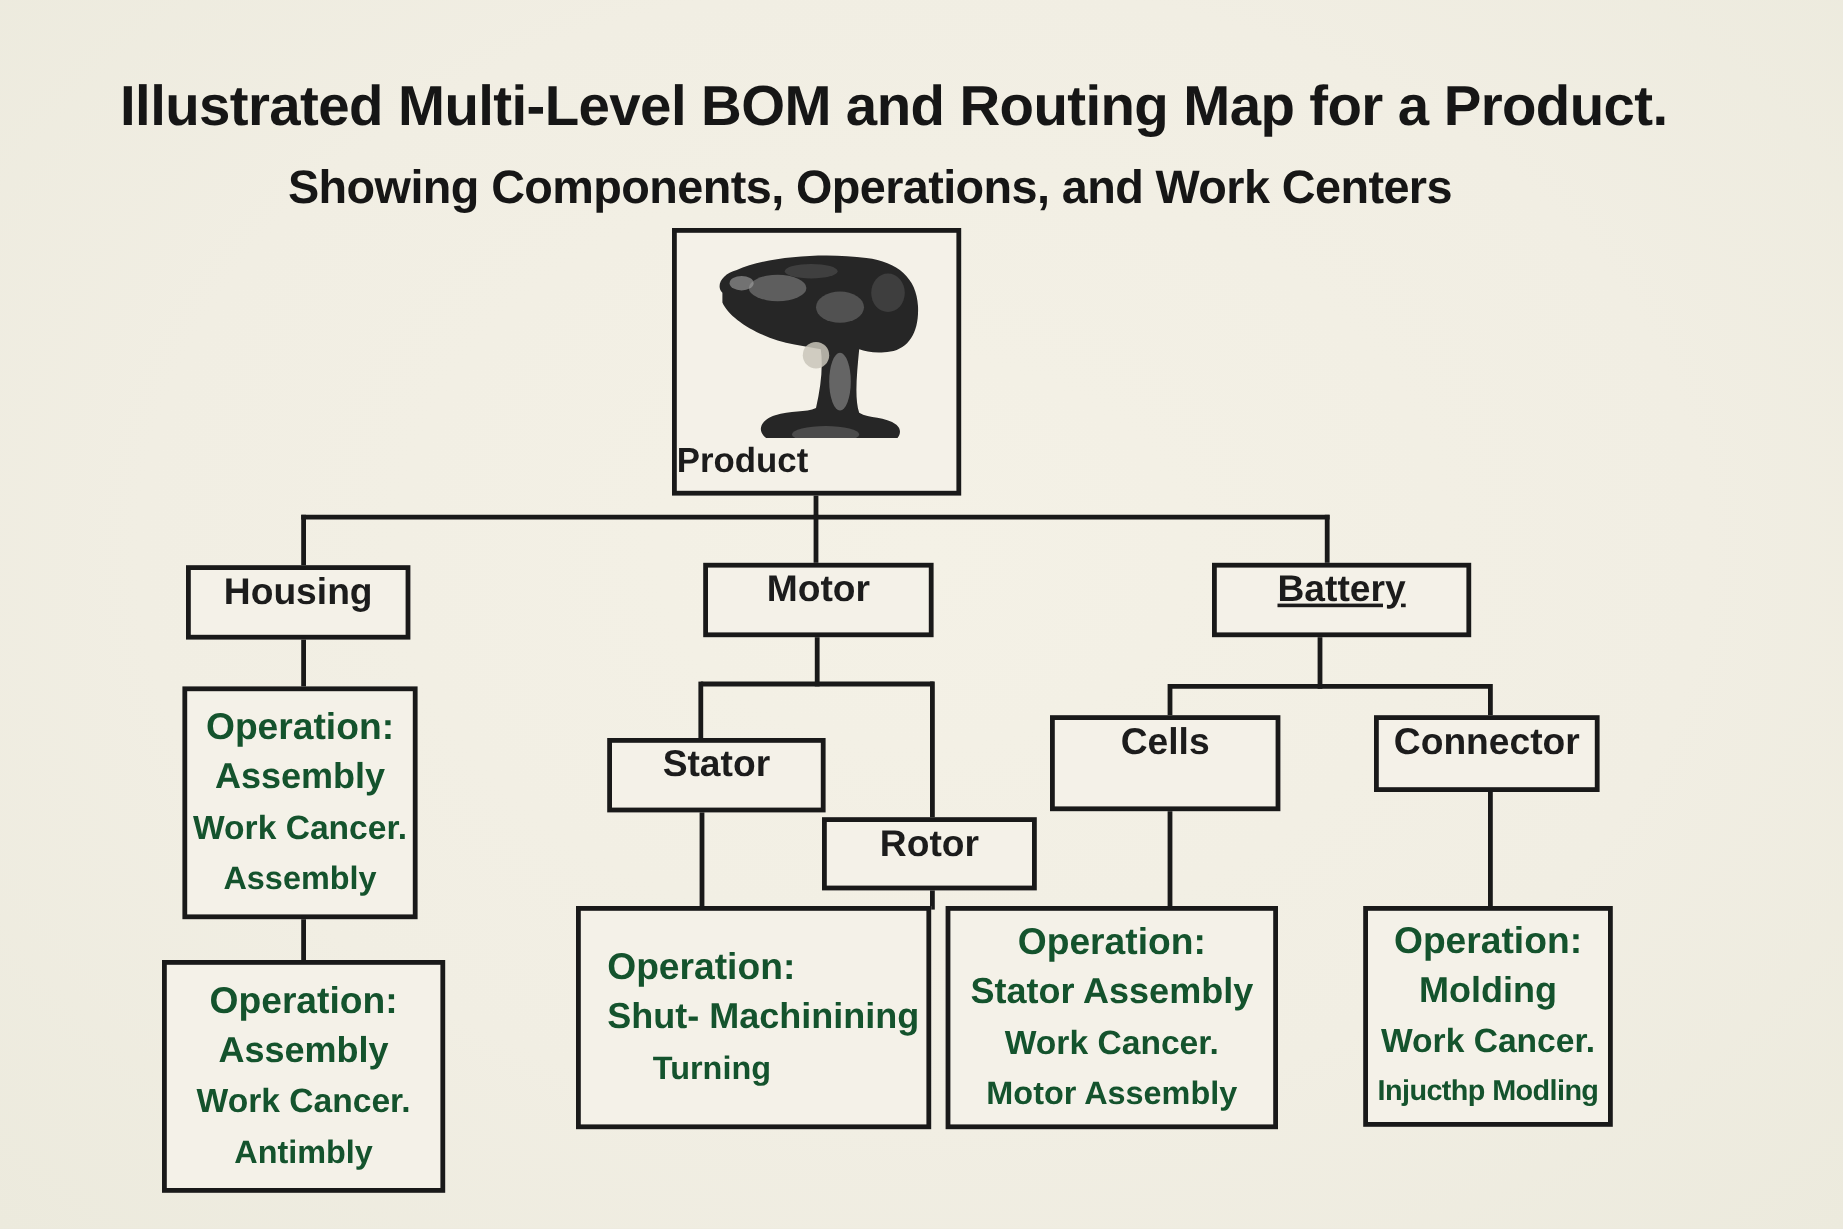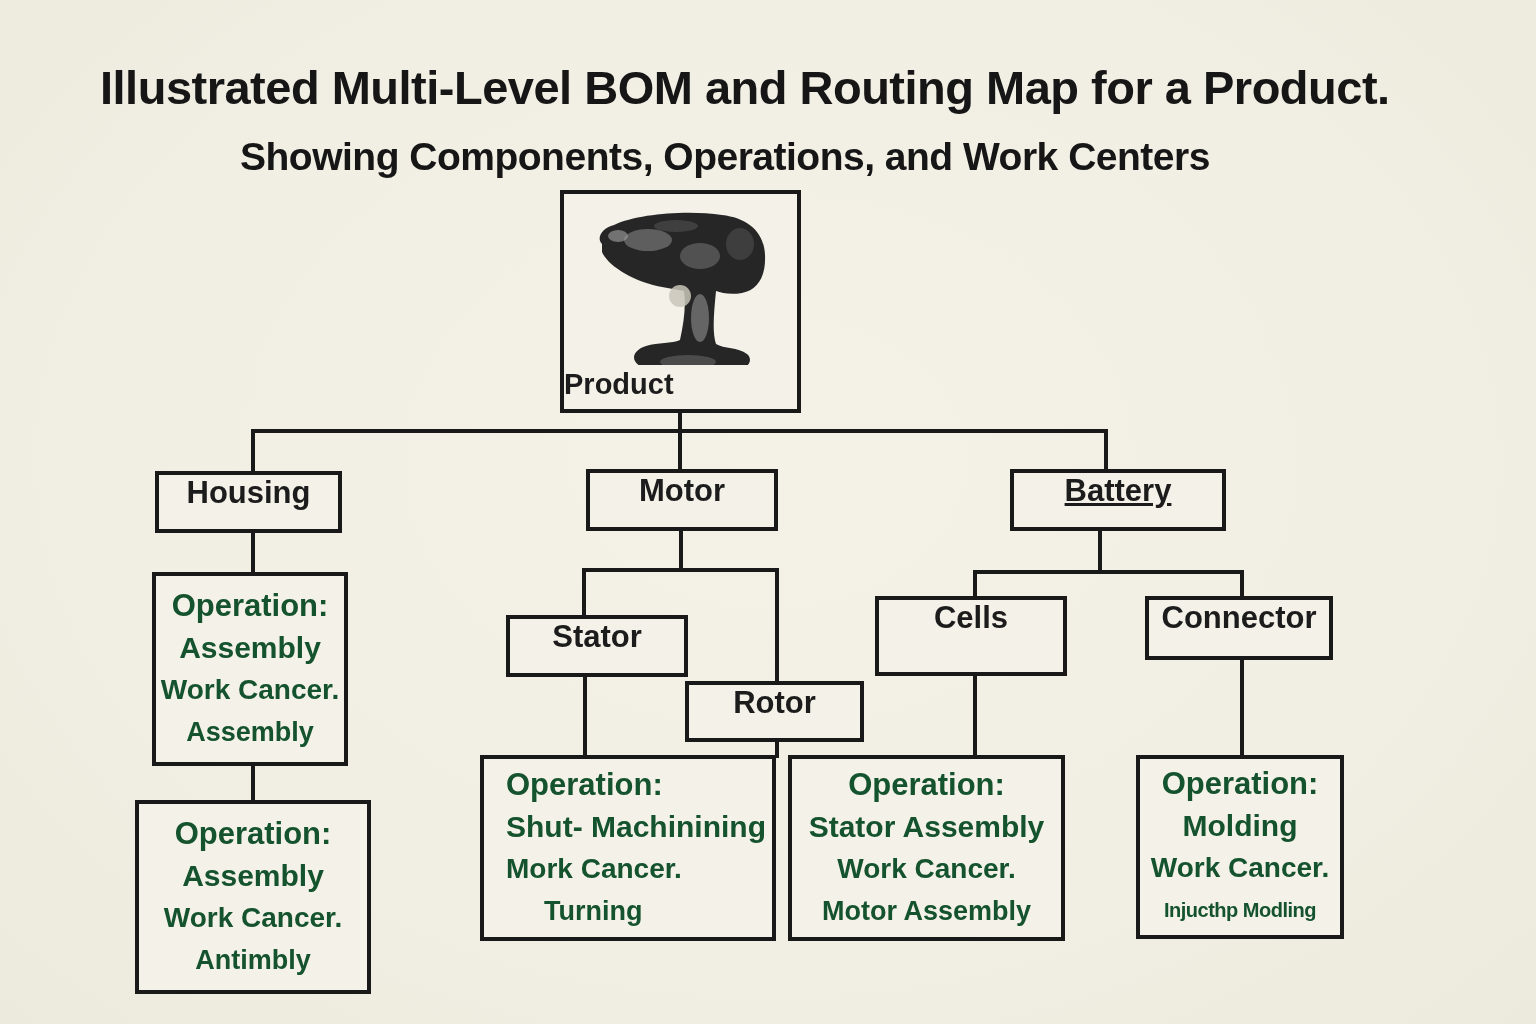--- a/index.html
+++ b/index.html
@@ -58,21 +58,21 @@
   .op .l2{font-size:30px;}
   .op .l3{font-size:28px;}
   .op .l4{font-size:27px;}
 
   .op-housing1 {left:152px;top:572px;width:196px;height:194px;}
   .op-housing2 {left:135px;top:800px;width:236px;height:194px;}
   .op-motor    {left:480px;top:755px;width:296px;height:186px;text-align:left;padding-left:22px;}
   .op-motor .l4{padding-left:38px;}
   .op-cells    {left:788px;top:755px;width:277px;height:186px;}
   .op-connector{left:1136px;top:755px;width:208px;height:184px;}
-  .op-connector .l4{font-size:20px;letter-spacing:-0.5px;}
+  .op-connector .l4{font-size:24px;letter-spacing:-0.5px;}
 </style>
 </head>
 <body>
 
 <div class="canvas">
 
   <svg class="wires" width="1536" height="1024" viewBox="0 0 1536 1024">
     <g stroke="#191919" stroke-width="4" fill="none">
 
       <line x1="680" y1="412" x2="680" y2="431"></line>
@@ -155,21 +155,20 @@
   <div class="op op-housing2">
     <span class="l1">Operation:</span>
     <span class="l2">Assembly</span>
     <span class="l3">Work Cancer.</span>
     <span class="l4">Antimbly</span>
   </div>
 
   <div class="op op-motor">
     <span class="l1">Operation:</span>
     <span class="l2">Shut- Machinining</span>
-    <span class="l3">Mork Cancer.</span>
     <span class="l4">Turning</span>
   </div>
 
   <div class="op op-cells">
     <span class="l1">Operation:</span>
     <span class="l2">Stator Assembly</span>
     <span class="l3">Work Cancer.</span>
     <span class="l4">Motor Assembly</span>
   </div>
 

